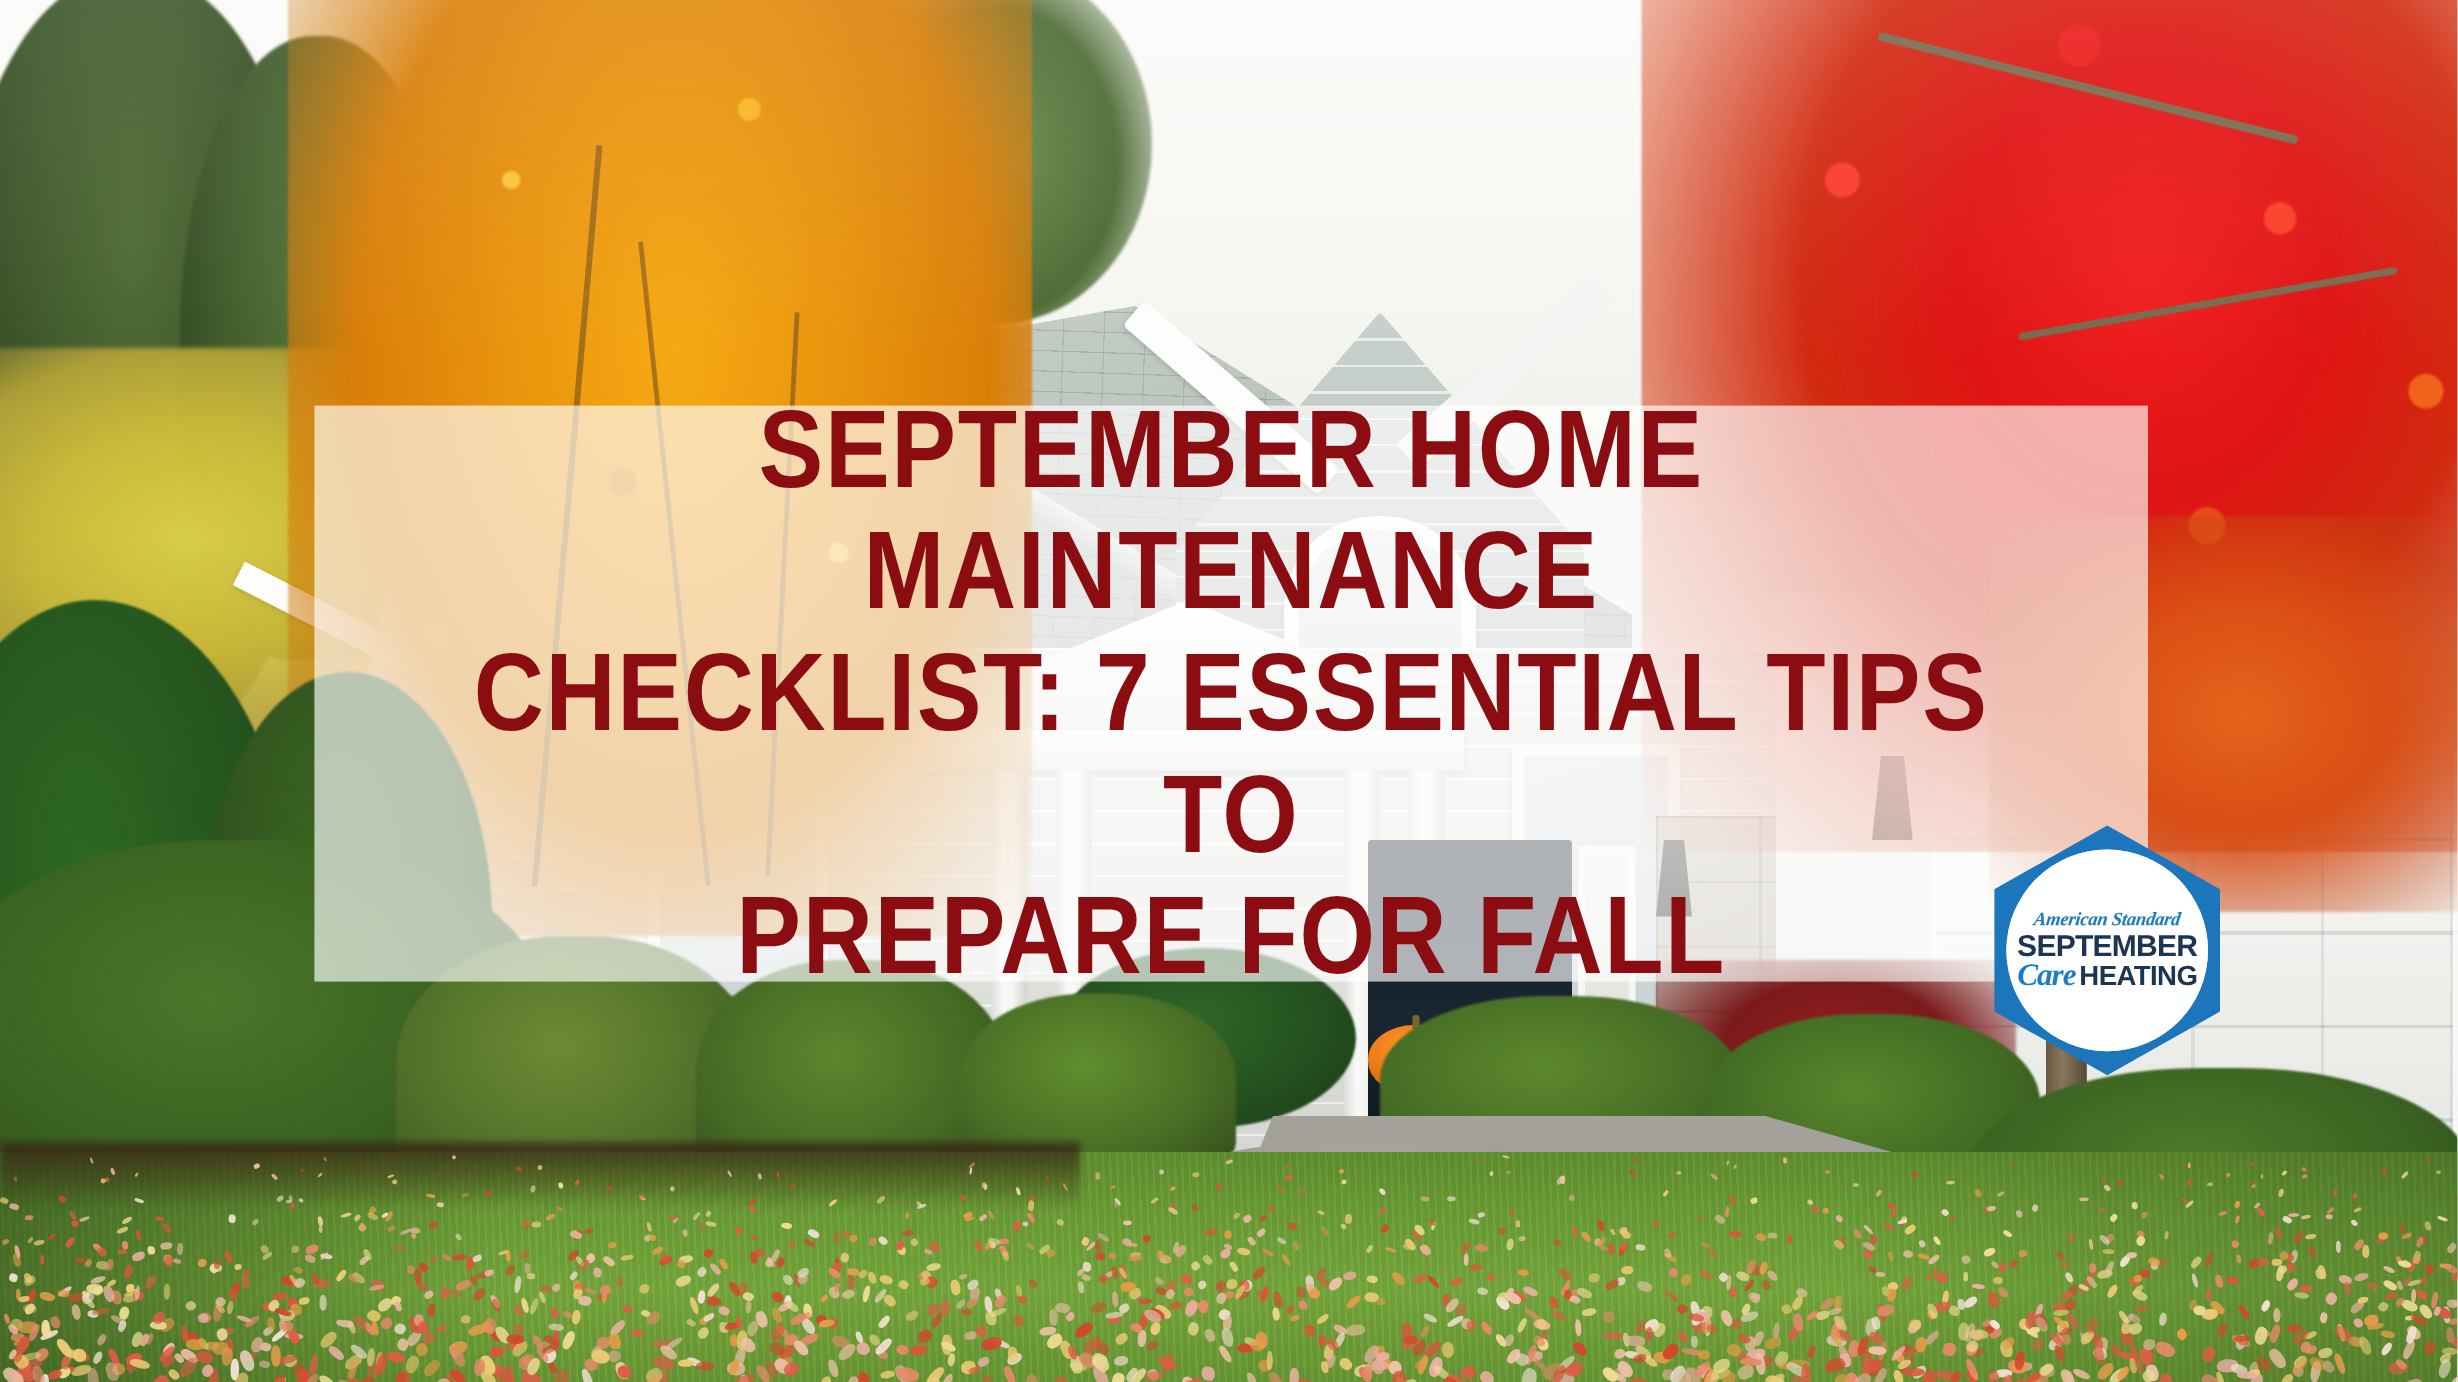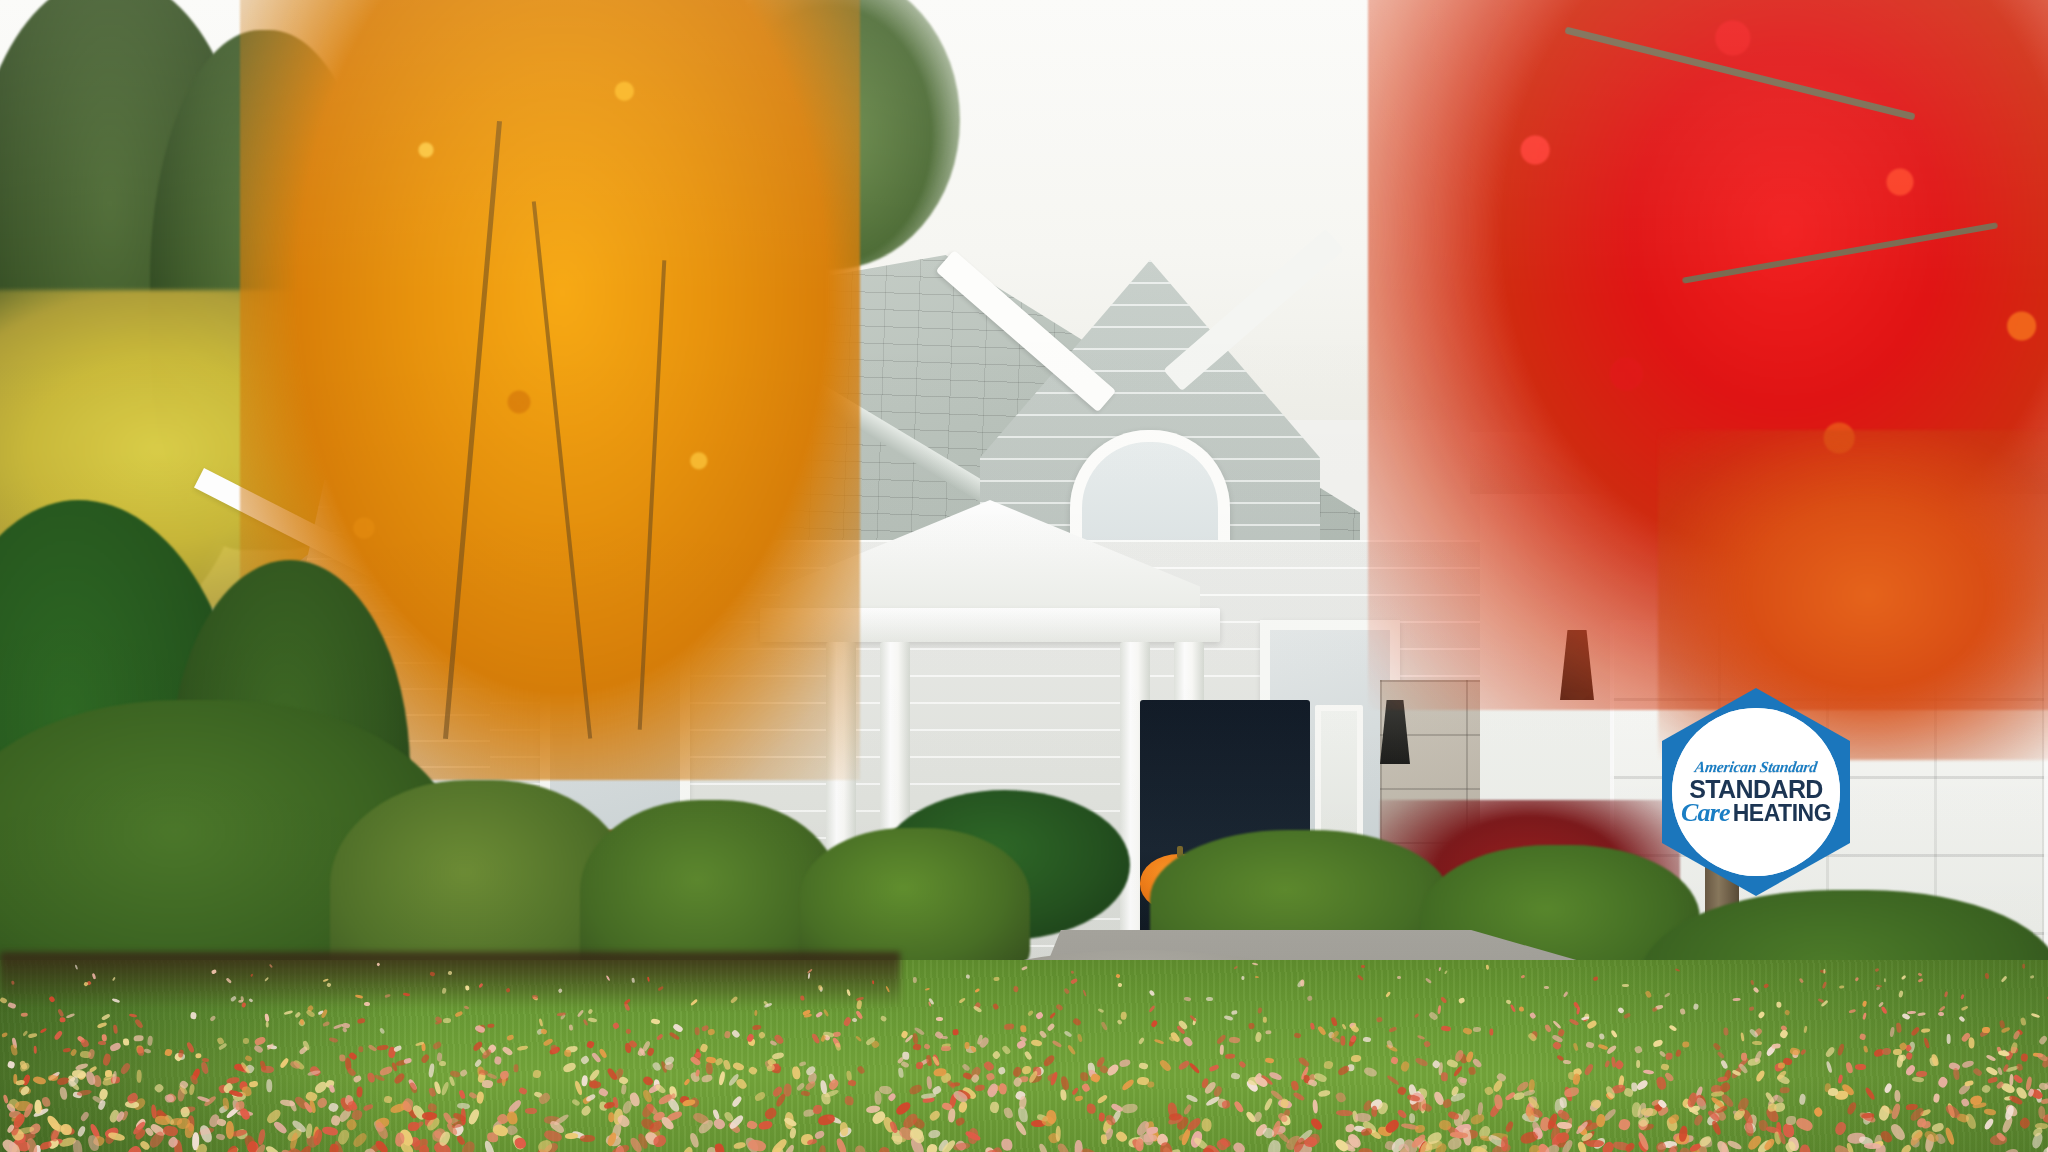--- a/index.html
+++ b/index.html
@@ -1910,20 +1910,25 @@
         <i class="leaf" style="left:448px;top:41px;width:4.1px;height:3.8px;background:#f7e39b;transform:rotate(20deg);opacity:0.71"></i>
         <i class="leaf" style="left:1797px;top:166px;width:10.7px;height:6.3px;background:#fdeadf;transform:rotate(102deg);opacity:0.70"></i>
         <i class="leaf" style="left:1996px;top:204px;width:10.2px;height:5.8px;background:#ef8f6e;transform:rotate(47deg);opacity:0.89"></i>
         <i class="leaf" style="left:91px;top:45px;width:6.4px;height:2.7px;background:#f2b6a8;transform:rotate(73deg);opacity:0.91"></i>
         <i class="leaf" style="left:606px;top:184px;width:10.1px;height:6.4px;background:#f0a24b;transform:rotate(97deg);opacity:0.87"></i>
       </div>
 
     <div class="grade"></div>
   </div>
 
+  <div class="overlay">
+    <h1 class="title">SEPTEMBER HOME MAINTENANCE
+CHECKLIST: 7 ESSENTIAL TIPS TO
+PREPARE FOR FALL</h1>
+  </div>
 
   <div class="badge">
     <svg class="hexwrap" viewBox="0 0 212 212">
       <polygon points="106,2 200,55 200,157 106,210 12,157 12,55" fill="#1B76BC"></polygon>
       <circle cx="106" cy="106" r="84" fill="#ffffff"></circle>
       <defs>
         <path id="arcTop" d="M 106,106 m -67,0 a 67,67 0 1,1 134,0" fill="none"></path>
         <path id="arcBot" d="M 33,106 a 73,73 0 0,0 146,0" fill="none"></path>
       </defs>
       <text font-family="Liberation Sans, sans-serif" font-size="13.5" font-weight="bold" letter-spacing="3.1" fill="#ffffff">
@@ -1931,21 +1936,21 @@
       </text>
       <text font-family="Liberation Sans, sans-serif" font-size="13.5" font-weight="bold" letter-spacing="3.1" fill="#ffffff">
         <textPath href="#arcBot" startOffset="50%" text-anchor="middle">HEATING &amp; AIR CONDITIONING</textPath>
       </text>
       <text x="22" y="111" font-size="11" fill="#ffffff">★</text>
       <text x="181" y="111" font-size="11" fill="#ffffff">★</text>
     </svg>
 
     <div class="badge-inner">
       <div class="bi-script">American Standard</div>
-      <div class="bi-cust">STANDARD</div>
+      <div class="bi-cust">SEPTEMBER</div>
       <div class="bi-row2">
         <span class="bi-care">Care</span>
         <span class="bi-dealer">HEATING</span>
       </div>
     </div>
   </div>
 
 </div>
 
 </body></html>

